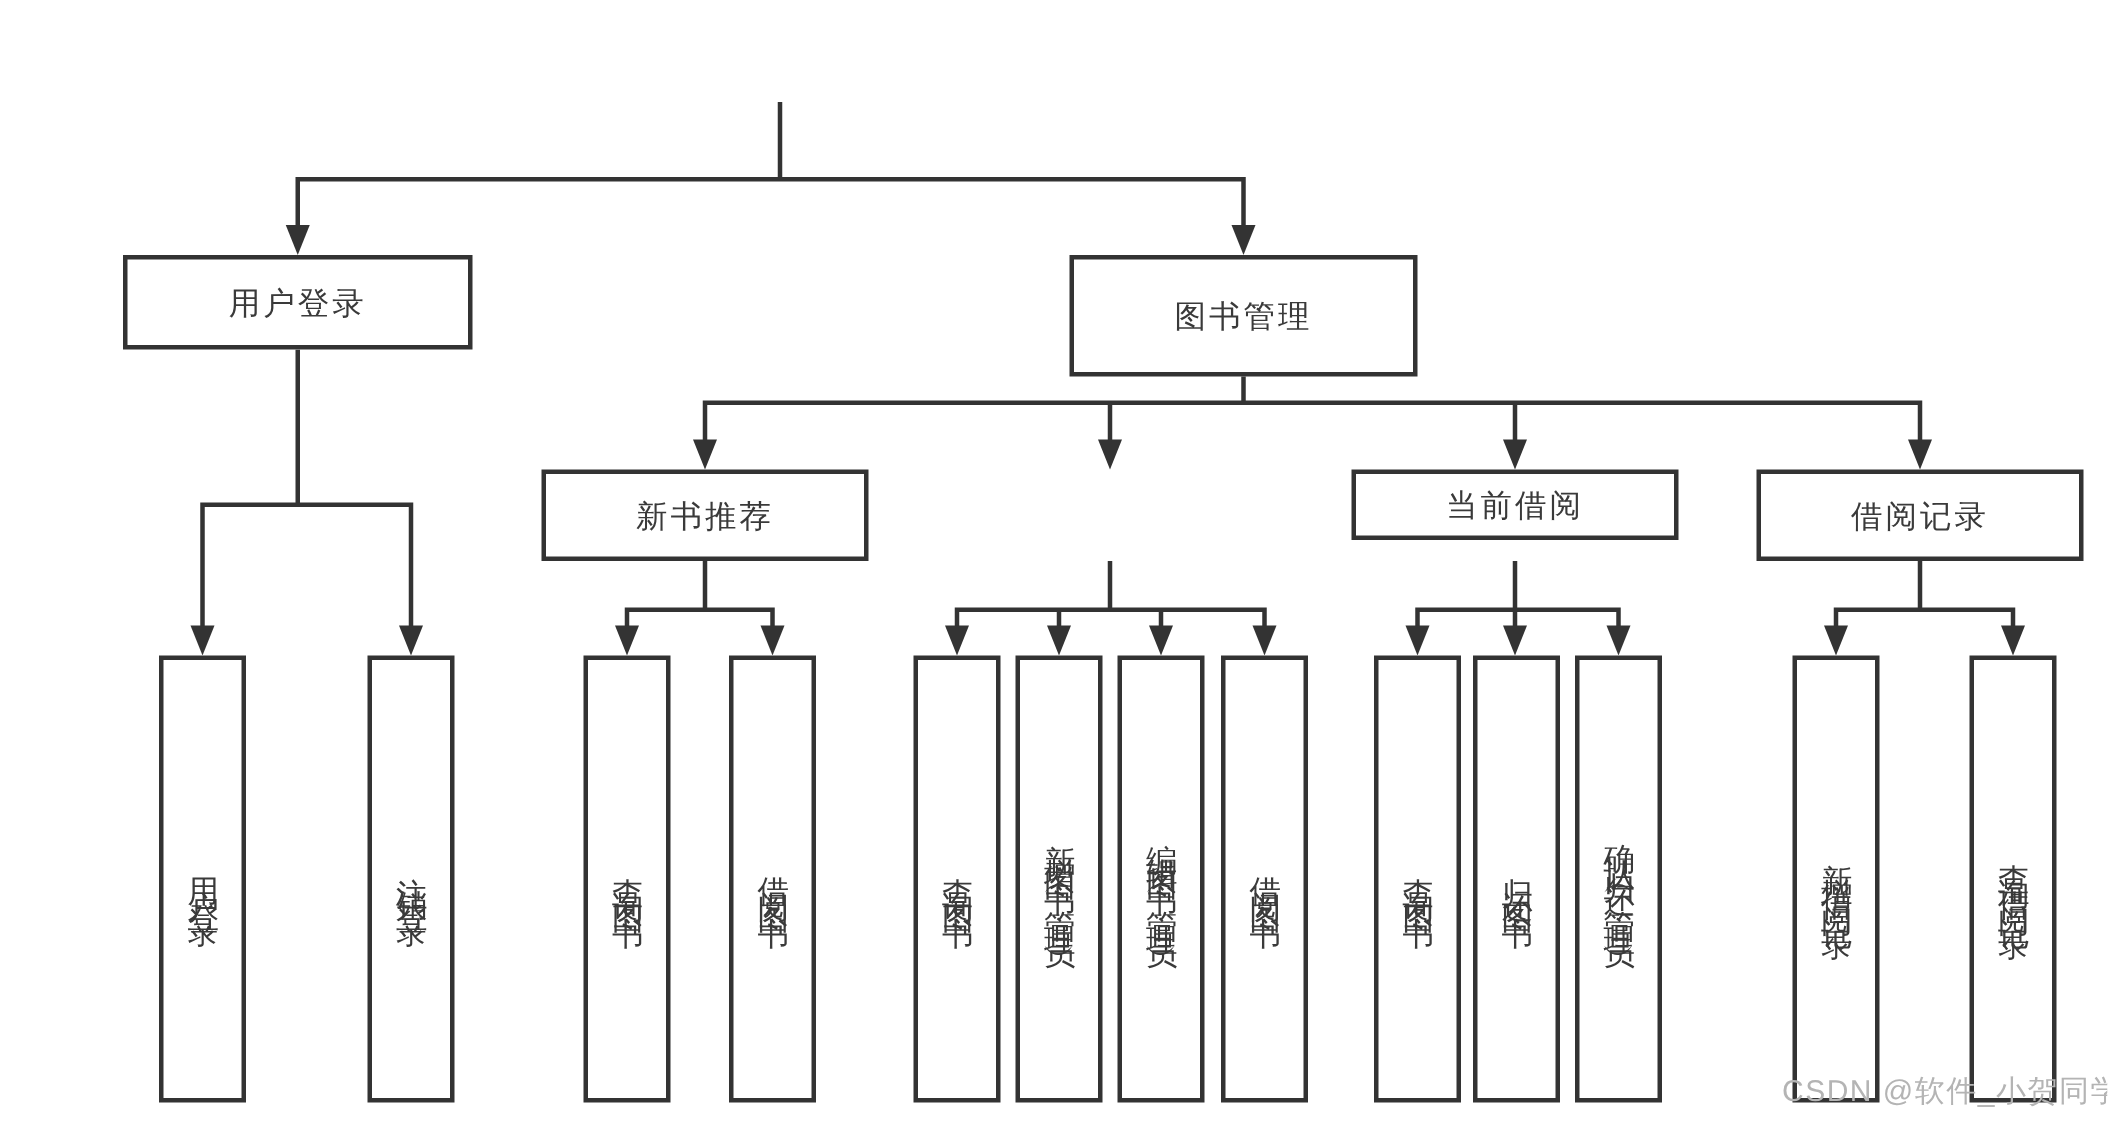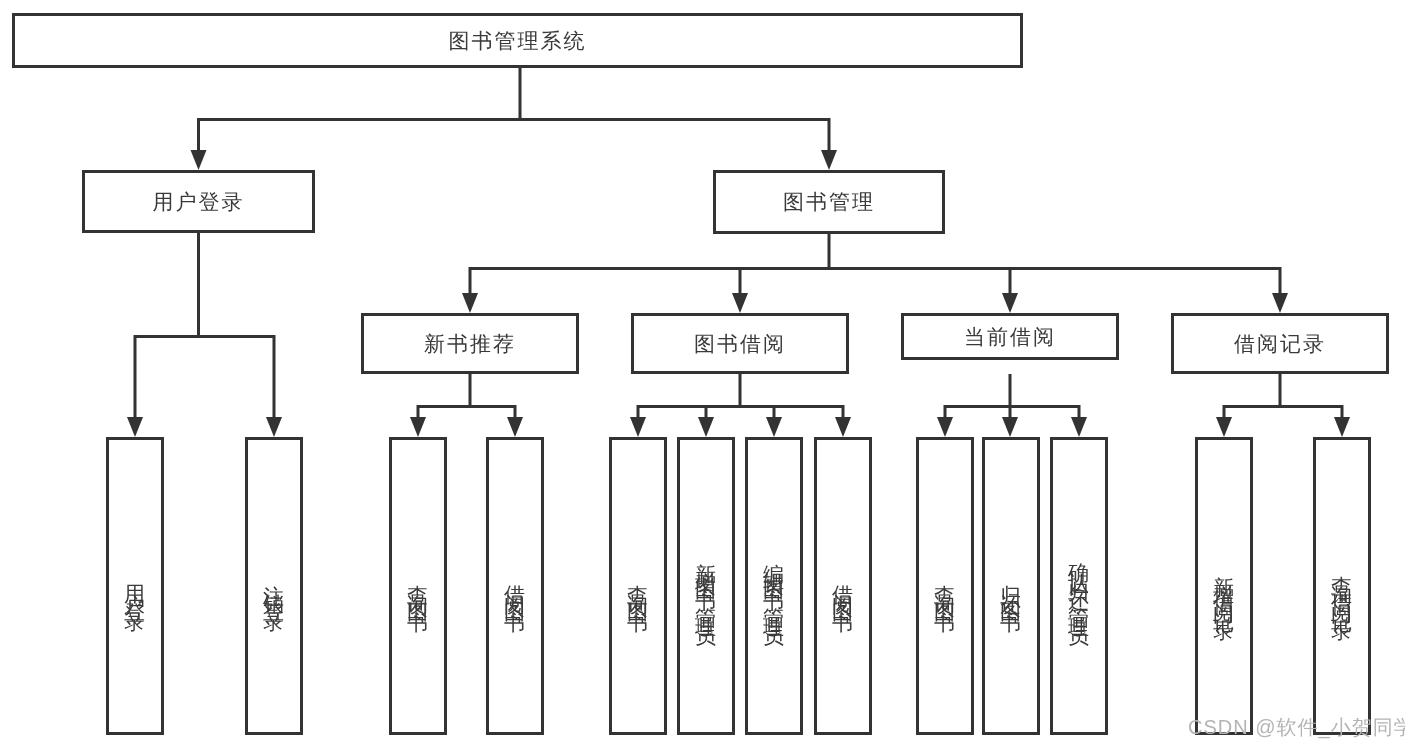--- a/index.html
+++ b/index.html
@@ -91,27 +91,25 @@
       <path d="M1071 417 H1087 L1079 437 Z" fill="#333333"></path>
     </g>
 
     <g>
       <path d="M1280 374 V408 M1224 406.5 H1342 M1224 405 V419 M1342 405 V419" stroke="#333333" stroke-width="3" fill="none"></path>
       <path d="M1216 417 H1232 L1224 437 Z" fill="#333333"></path>
       <path d="M1334 417 H1350 L1342 437 Z" fill="#333333"></path>
     </g>
   </svg>
 
-  <div class="node h-node" style="left:12px;top:13px;width:1011px;height:55px;">图书管理系统</div>
 
   <div class="node h-node" style="left:82px;top:170px;width:233px;height:63px;">用户登录</div>
-  <div class="node h-node" style="left:713px;top:170px;width:232px;height:64px;">图书管理</div>
+  <div class="node h-node" style="left:713px;top:170px;width:232px;height:81px;">图书管理</div>
 
   <div class="node h-node" style="left:361px;top:313px;width:218px;height:61px;text-align:right;">新书推荐</div>
-  <div class="node h-node" style="left:631px;top:313px;width:218px;height:61px;">图书借阅</div>
   <div class="node h-node" style="left:901px;top:313px;width:218px;height:47px;">当前借阅</div>
   <div class="node h-node" style="left:1171px;top:313px;width:218px;height:61px;">借阅记录</div>
 
   <div class="node v-node" style="left:106px;top:437px;width:58px;height:298px;">
     <span>用户登录</span>
   </div>
   <div class="node v-node" style="left:245px;top:437px;width:58px;height:298px;">
     <span>注销登录</span>
   </div>
 

